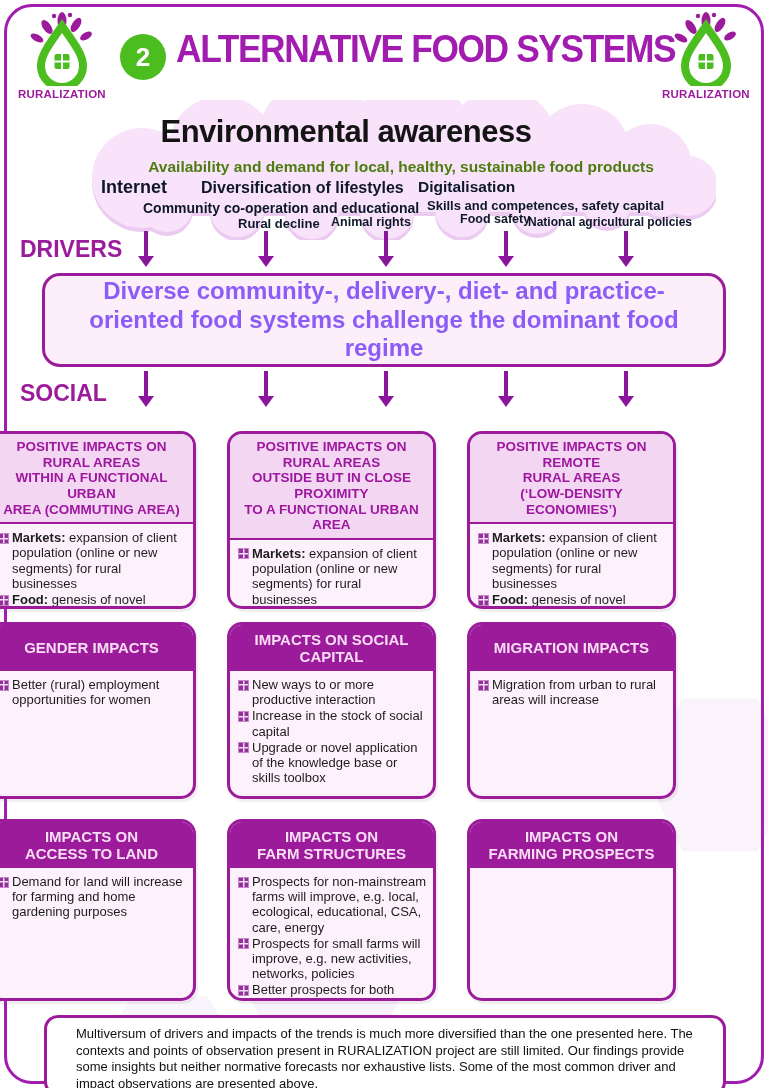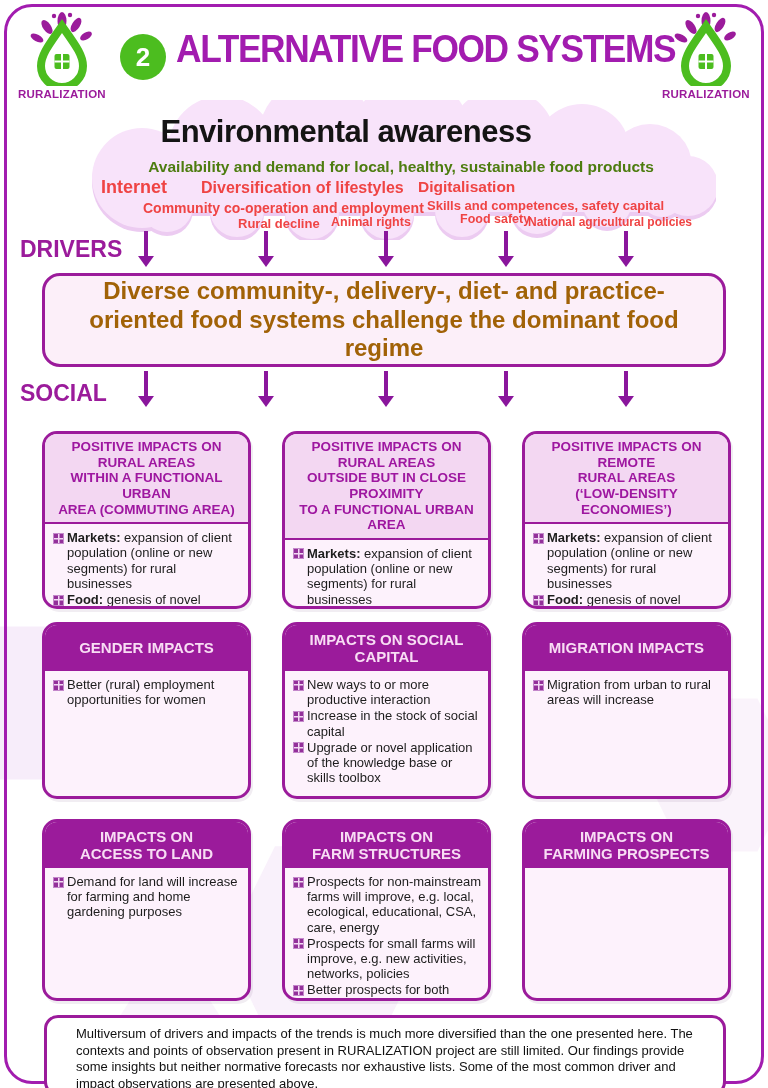--- a/index.html
+++ b/index.html
@@ -24,21 +24,21 @@
   .logo-left{left:10px;top:12px;}
   .logo-right{left:654px;top:12px;}
   .logo-label{font-size:11.5px;font-weight:bold;color:#9b1b9b;letter-spacing:.2px;margin-top:-2px;}
 
   
   .cloud-svg{position:absolute;left:72px;top:100px;width:644px;height:140px;}
   .cl-head{position:absolute;left:150px;top:114px;width:392px;text-align:center;font-size:31px;
            font-weight:bold;color:#141414;letter-spacing:-.5px;}
   .cl-sub{position:absolute;left:116px;top:158px;width:570px;text-align:center;font-size:15.5px;
           font-weight:bold;color:#4d7c0f;}
-  .cl-item{position:absolute;font-weight:bold;color:#ef4444;white-space:nowrap;}
+  .cl-item{position:absolute;font-weight:bold;color:#0f172a;white-space:nowrap;}
   .cl0{left:101px;top:177px;font-size:18px;}
   .cl1{left:201px;top:179px;font-size:16px;}
   .cl2{left:418px;top:178px;font-size:15.5px;}
   .cl3{left:143px;top:200px;font-size:14px;}
   .cl4{left:427px;top:198px;font-size:13px;}
   .cl5{left:238px;top:216px;font-size:13px;}
   .cl6{left:331px;top:215px;font-size:12.5px;}
   .cl7{left:460px;top:212px;font-size:12.5px;}
   .cl8{left:528px;top:215px;font-size:12px;}
 
@@ -52,24 +52,24 @@
   .arrow::before{content:"";position:absolute;left:6px;top:0;width:4px;height:26px;background:#8a169c;}
   .arrow::after{content:"";position:absolute;left:0;top:25px;border:8px solid transparent;
                 border-bottom:0;border-top:11px solid #8a169c;}
   .a-top{top:231px;} .a-bot{top:371px;}
   .ax1{left:138px;} .ax2{left:258px;} .ax3{left:378px;} .ax4{left:498px;} .ax5{left:618px;}
 
   
   .statement{position:absolute;left:42px;top:273px;width:684px;height:94px;box-sizing:border-box;
              border:3.5px solid #9b1b9b;border-radius:18px;background:#fceff9;display:flex;
              align-items:center;justify-content:center;text-align:center;padding:4px 28px;
-             font-size:24px;font-weight:bold;color:#a16207;line-height:1.2;}
-
-  
-  .impact-row{position:absolute;left:42px;width:579px;display:flex;gap:31px;}
+             font-size:24px;font-weight:bold;color:#8b5cf6;line-height:1.2;}
+
+  
+  .impact-row{position:absolute;left:42px;width:579px;display:flex;gap:31px;justify-content:center;}
   .row1{top:431px;height:178px;}
   .row2{top:622px;height:177px;}
   .row3{top:819px;height:182px;}
   .impact-box{flex:0 0 209px;box-sizing:border-box;border:3px solid #9b1b9b;border-radius:15px;
               background:#fdf2fc;overflow:hidden;display:flex;flex-direction:column;
               box-shadow:2px 3px 0 rgba(140,110,150,.12);}
   .box-title{font-weight:bold;text-align:center;line-height:1.16;white-space:pre-line;}
   .outline .box-title{background:#f3d7f2;color:#9e17a0;border-bottom:2.5px solid #9b1b9b;
                       font-size:13.5px;padding:5px 4px;}
   .solid .box-title{background:#9b1b9b;color:#f8ddf4;font-size:15px;padding:2px 6px;min-height:46px;
@@ -177,21 +177,21 @@
         <circle cx="465" cy="108" r="26"></circle>
       <circle cx="535" cy="102" r="25"></circle>
         <circle cx="590" cy="95" r="22"></circle>
     </g>
   </svg>
   <div class="cl-head">Environmental awareness</div>
   <div class="cl-sub">Availability and demand for local, healthy, sustainable food products</div>
   <span class="cl-item cl0">Internet</span>
   <span class="cl-item cl1">Diversification of lifestyles</span>
   <span class="cl-item cl2">Digitalisation</span>
-  <span class="cl-item cl3">Community co-operation and employment</span>
+  <span class="cl-item cl3">Community co-operation and educational</span>
   <span class="cl-item cl4">Skills and competences, safety capital</span>
   <span class="cl-item cl5">Rural decline</span>
   <span class="cl-item cl6">Animal rights</span>
   <span class="cl-item cl7">Food safety</span>
   <span class="cl-item cl8">National agricultural policies</span>
 
   <div class="sec-label lbl-drivers">DRIVERS</div>
   <div class="sec-label lbl-impacts">SOCIAL</div>
 
   <div class="arrow a-top ax1"></div>

